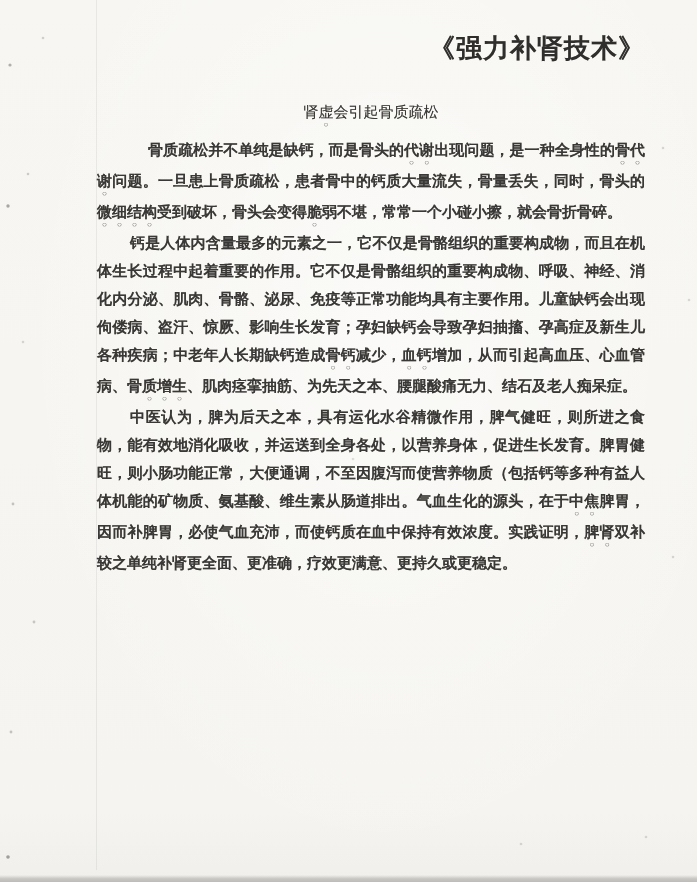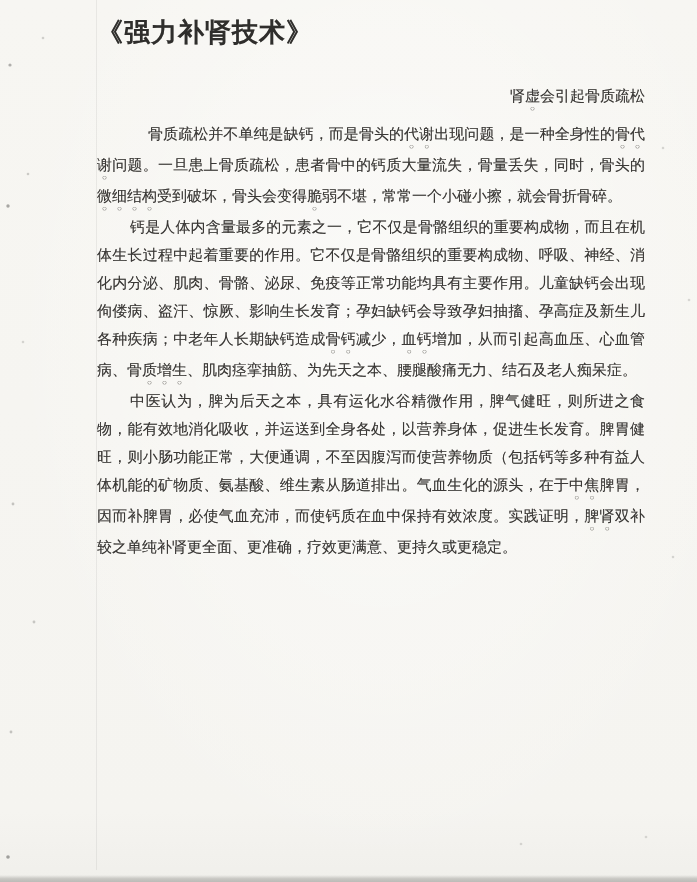--- a/index.html
+++ b/index.html
@@ -27,43 +27,44 @@
       linear-gradient(180deg, #f7f6f2 0%, #f5f4f0 92%, #f0efeb 100%);
   }
   .content {
     position: relative;
     margin-left: 97px;
     width: 548px;
     text-shadow: 0 0 0.6px rgba(80,78,74,0.55);
   }
   .title {
     margin: 0;
-    padding-top: 14px;
+    padding-top: 30px;
     font-size: 26px;
     font-weight: 600;
     letter-spacing: 1px;
-    text-align: left;
+    text-align: right;
     color: #2f2e2c;
     line-height: 37px;
   }
   .subtitle {
     margin-top: 35px;
     font-size: 15px;
-    text-align: right;
+    text-align: center;
     line-height: 21px;
   }
   .body-text {
     margin-top: 7px;
   }
   .para {
     margin: 0;
     font-size: 15px;
     line-height: 28px;
     text-align: justify;
     text-indent: 2.2em;
+    font-weight: bold;
   }
   .para-first { text-indent: 3.4em; }
   .mark-circle {
     -webkit-text-emphasis: open circle rgba(115,113,106,0.6);
     text-emphasis: open circle rgba(115,113,106,0.6);
     -webkit-text-emphasis-position: under left;
     text-emphasis-position: under left;
   }
   .mark-wavy {
     text-decoration: underline wavy rgba(115,113,106,0.55);

